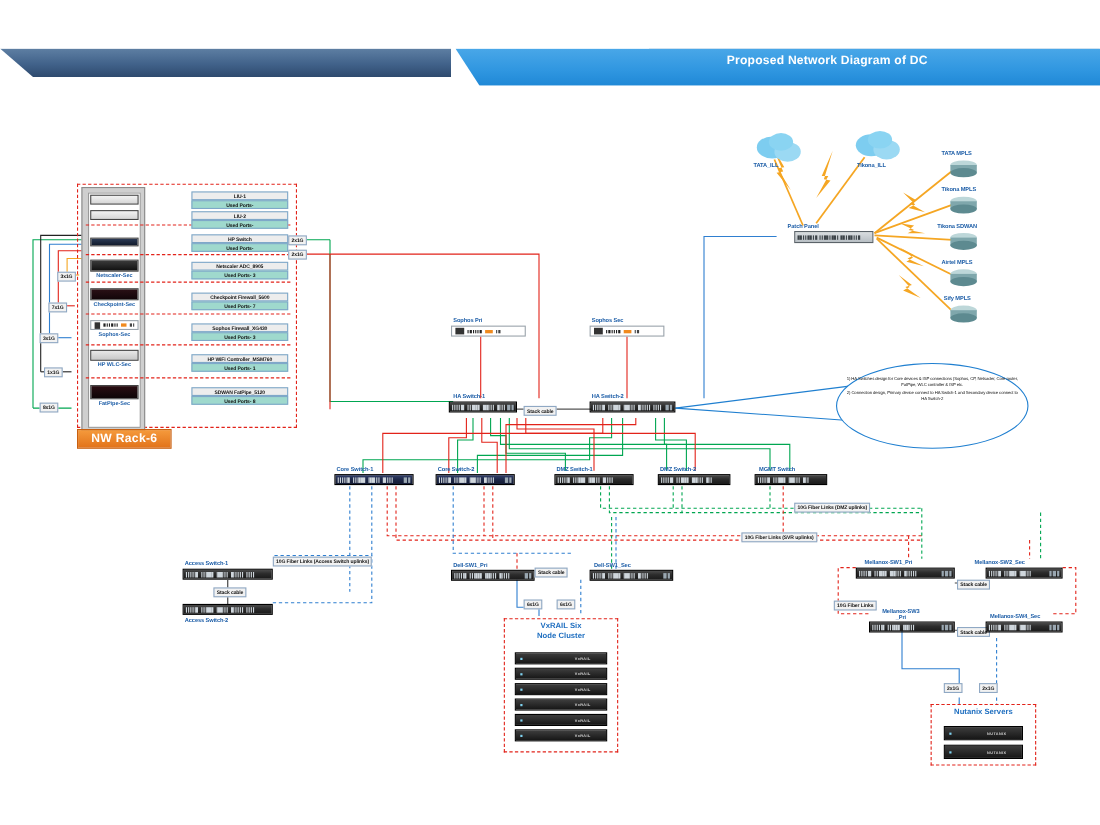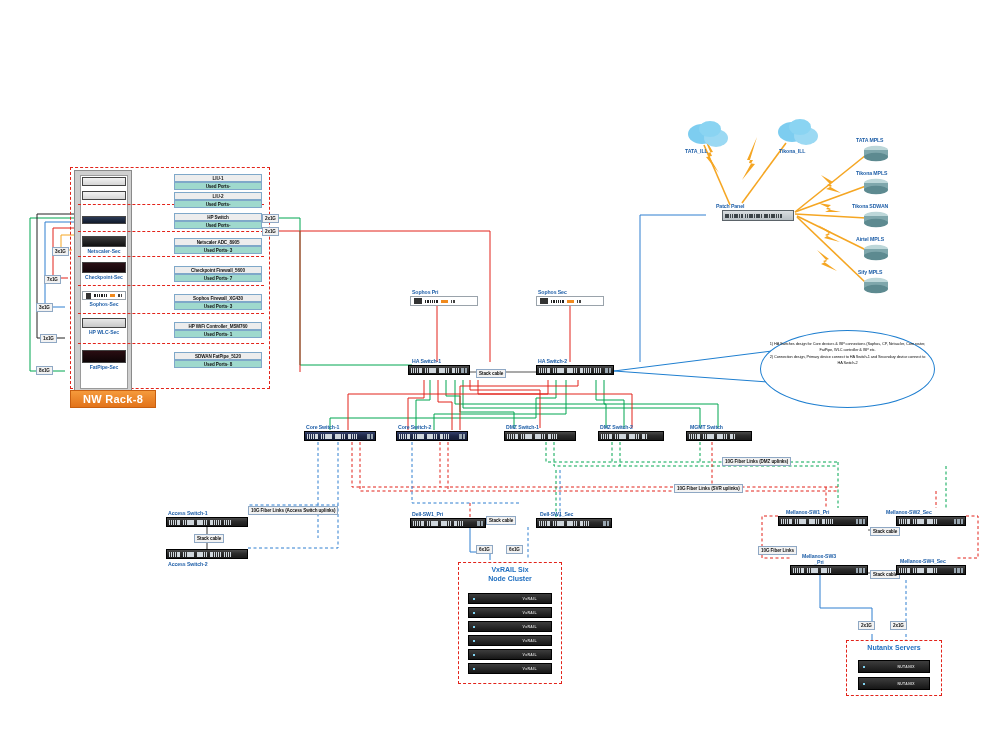--- a/index.html
+++ b/index.html
@@ -122,20 +122,25 @@
   .sophosdev .dots i { display:block; width:1.3px; height:3px; background:#222; }
   .sophosdev .orange { width: 7px; height: 3px; background: #f08a1e; }
   .sophosdev .sq2 { display:flex; gap:1px; }
   .sophosdev .sq2 i { display:block; width:1.5px; height:3px; background:#444; }
 </style>
 </head>
 <body>
 
 <div id="canvas">
 
+  <div class="banner-wrap">
+    <div class="banner-left"></div>
+    <div class="banner-right"></div>
+    <div class="banner-center">Proposed Network Diagram of DC</div>
+  </div>
 
   <svg width="1000" height="750" style="position:absolute;left:0;top:0;">
     <defs></defs>
 
     <path d="M30,371 L30,218 L80,218" stroke="#00a651" stroke-width="1" fill="none"></path>
     <path d="M30,371 L65,371" stroke="#00a651" stroke-width="1" fill="none"></path>
 
     <path d="M37,338 L37,214 L80,214" stroke="#222" stroke-width="1" fill="none"></path>
     <path d="M37,338 L65,338" stroke="#222" stroke-width="1" fill="none"></path>
 
@@ -246,21 +251,21 @@
     <path d="M838,462 L838,508" stroke="#00a651" stroke-width="1" fill="none" stroke-dasharray="3,2.5"></path>
     <path d="M826,487 L826,508" stroke="#e2231a" stroke-width="1" fill="none" stroke-dasharray="3,2.5"></path>
     <path d="M946,466 L946,508" stroke="#00a651" stroke-width="1" fill="none" stroke-dasharray="3,2.5"></path>
     <path d="M936,491 L936,508" stroke="#e2231a" stroke-width="1" fill="none" stroke-dasharray="3,2.5"></path>
   </svg>
 
   <div class="rack-dash" style="left:70px;top:167px;width:200px;height:222px;"></div>
   <div class="rack-outer" style="left:74px;top:170px;width:58px;height:222px;">
     <div class="rack-inner" style="left:5px;top:4px;width:48px;height:214px;"></div>
   </div>
-  <div class="rack-name" style="left:70px;top:390px;width:86px;height:18px;">NW Rack-8</div>
+  <div class="rack-name" style="left:70px;top:390px;width:86px;height:18px;">NW Rack-6</div>
 
   <div class="rack-dev" style="left:82px;top:177px;width:44px;height:9px;background:linear-gradient(180deg,#f2f2f2,#d6d6d6);"></div>
   <div class="rack-dev" style="left:82px;top:191px;width:44px;height:9px;background:linear-gradient(180deg,#f2f2f2,#d6d6d6);"></div>
 
   <div class="rack-dev" style="left:82px;top:216px;width:44px;height:8px;background:linear-gradient(180deg,#2b3a55,#111a2b);"></div>
 
   <div class="rack-dev" style="left:82px;top:236px;width:44px;height:11px;background:linear-gradient(180deg,#3a3a3a,#111);"></div>
   <div style="position:absolute;left:76px;top:248px;width:56px;">
     <div class="devlabel" style="position:static;">Netscaler-Sec</div>
   </div>

